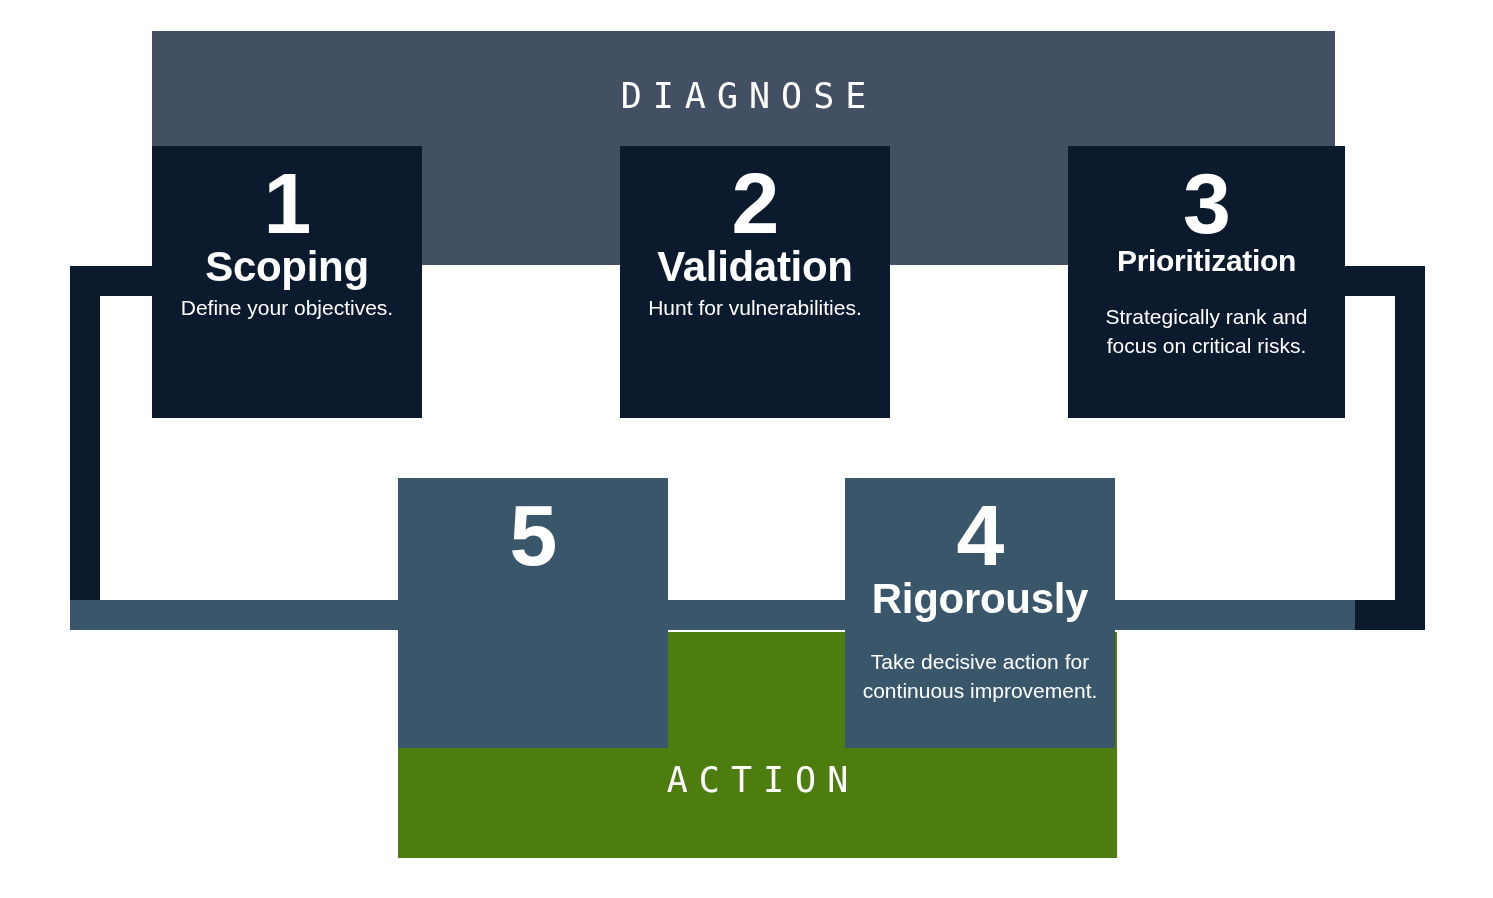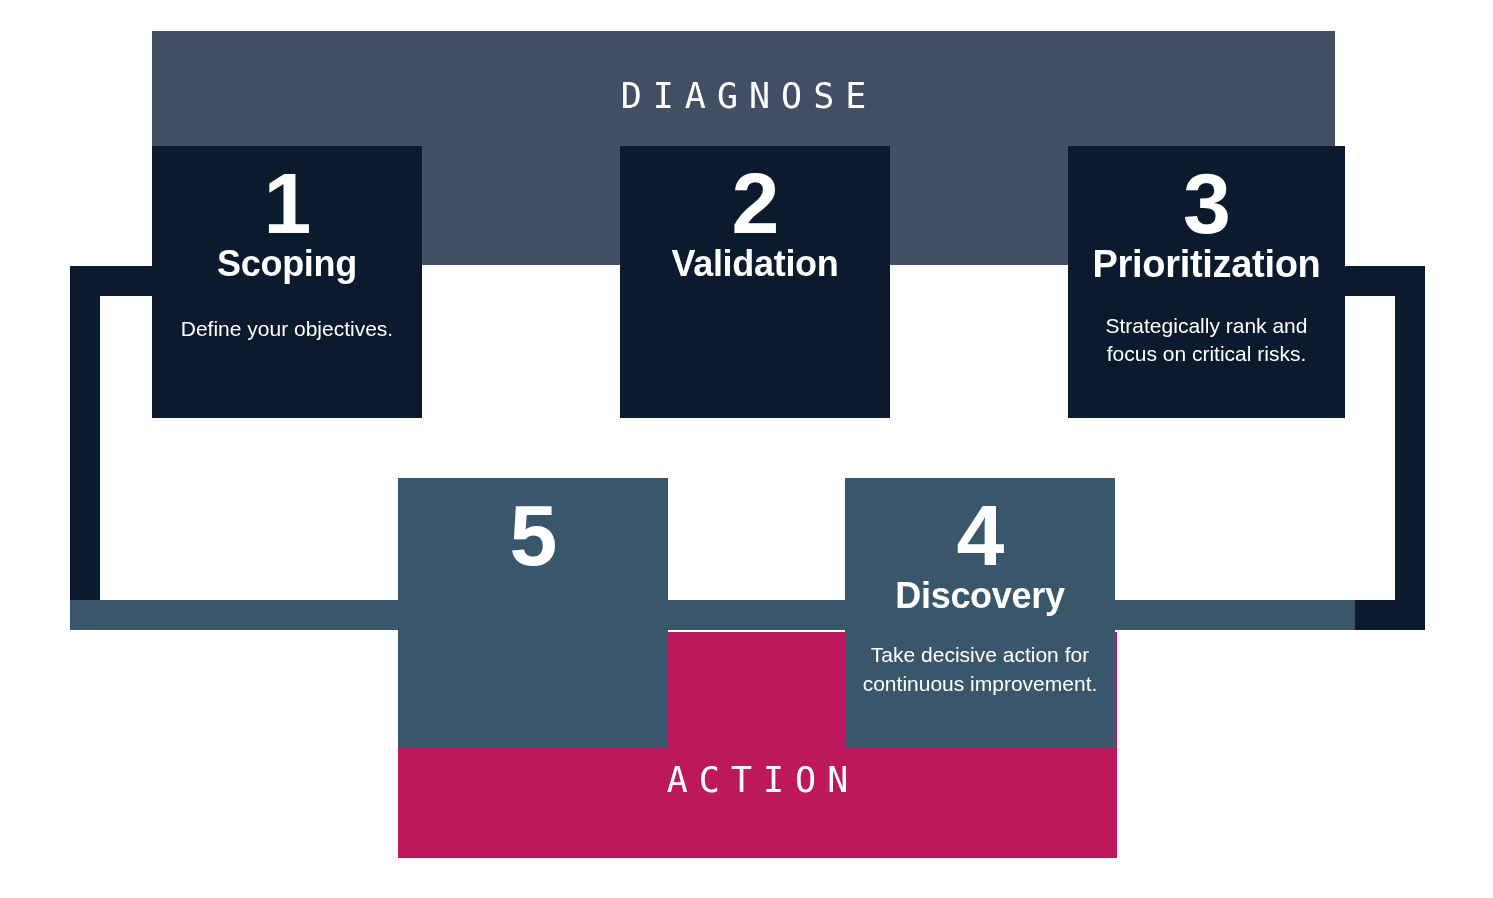--- a/index.html
+++ b/index.html
@@ -90,89 +90,90 @@
   .card-number {
     font-family: "Liberation Sans", sans-serif;
     font-size: 86px;
     font-weight: 700;
     line-height: 1.02;
     color: #ffffff;
     letter-spacing: -1px;
   }
   .card-title {
     font-family: "Liberation Sans", sans-serif;
-    font-size: 36px;
+    font-size: 42px;
     font-weight: 700;
     line-height: 1.1;
     color: #ffffff;
     margin-top: -4px;
     letter-spacing: -0.3px;
     white-space: nowrap;
   }
   .card-desc {
     font-family: "Liberation Sans", sans-serif;
     font-size: 21px;
     font-weight: 400;
     line-height: 1.38;
     color: #ffffff;
-    margin-top: 32px;
+    margin-top: 4px;
     max-width: 100%;
   }
 
   
   .card-1 { left: 152px;  top: 146px; width: 270px; height: 272px; }
   .card-2 { left: 620px;  top: 146px; width: 270px; height: 272px; }
   .card-3 { left: 1068px; top: 146px; width: 277px; height: 272px; }
   .card-5 { left: 398px;  top: 478px; width: 270px; height: 270px; }
   .card-4 { left: 845px;  top: 478px; width: 270px; height: 270px; }
 
-  .card-3 .card-title { font-size: 38px; }
+  .card-3 .card-title { font-size: 30px; }
   .card-4 .card-desc, .card-3 .card-desc { margin-top: 26px; }
 </style>
 </head>
 <body>
 
 <div id="stage" style="background: rgb(255, 255, 255);">
 
   <div class="bar frame-left" style="background: rgb(12, 26, 46);"></div>
   <div class="bar frame-right" style="background: rgb(12, 26, 46);"></div>
   <div class="bar frame-top-l" style="background: rgb(12, 26, 46);"></div>
   <div class="bar frame-top-r" style="background: rgb(12, 26, 46);"></div>
   <div class="bar frame-bottom" style="background: rgb(12, 26, 46);"></div>
 
   <div class="band-diagnose" style="background: rgb(67, 79, 99);">
     <div class="band-label">DIAGNOSE</div>
   </div>
 
-  <div class="band-action" style="background: #be185d;">
+  <div class="band-action" style="background: #4d7c0f;">
     <div class="band-label">ACTION</div>
   </div>
 
   <div class="crossbar-slate" style="background: rgb(58, 86, 107);"></div>
 
   <div class="card dark card-1" style="background: rgb(12, 26, 46);">
     <div class="card-number">1</div>
     <div class="card-title">Scoping</div>
     <div class="card-desc">Define your objectives.</div>
   </div>
 
   <div class="card dark card-2" style="background: rgb(12, 26, 46);">
     <div class="card-number">2</div>
     <div class="card-title">Validation</div>
+    <div class="card-desc">Hunt for vulnerabilities.</div>
   </div>
 
   <div class="card dark card-3" style="background: rgb(12, 26, 46);">
     <div class="card-number">3</div>
     <div class="card-title">Prioritization</div>
     <div class="card-desc">Strategically rank and focus on critical risks.</div>
   </div>
 
   <div class="card slate card-5" style="background: rgb(58, 86, 107);">
     <div class="card-number">5</div>
   </div>
 
   <div class="card slate card-4" style="background: rgb(58, 86, 107);">
     <div class="card-number">4</div>
-    <div class="card-title">Discovery</div>
+    <div class="card-title">Rigorously</div>
     <div class="card-desc">Take decisive action for continuous improvement.</div>
   </div>
 
 </div>
 
 </body></html>

